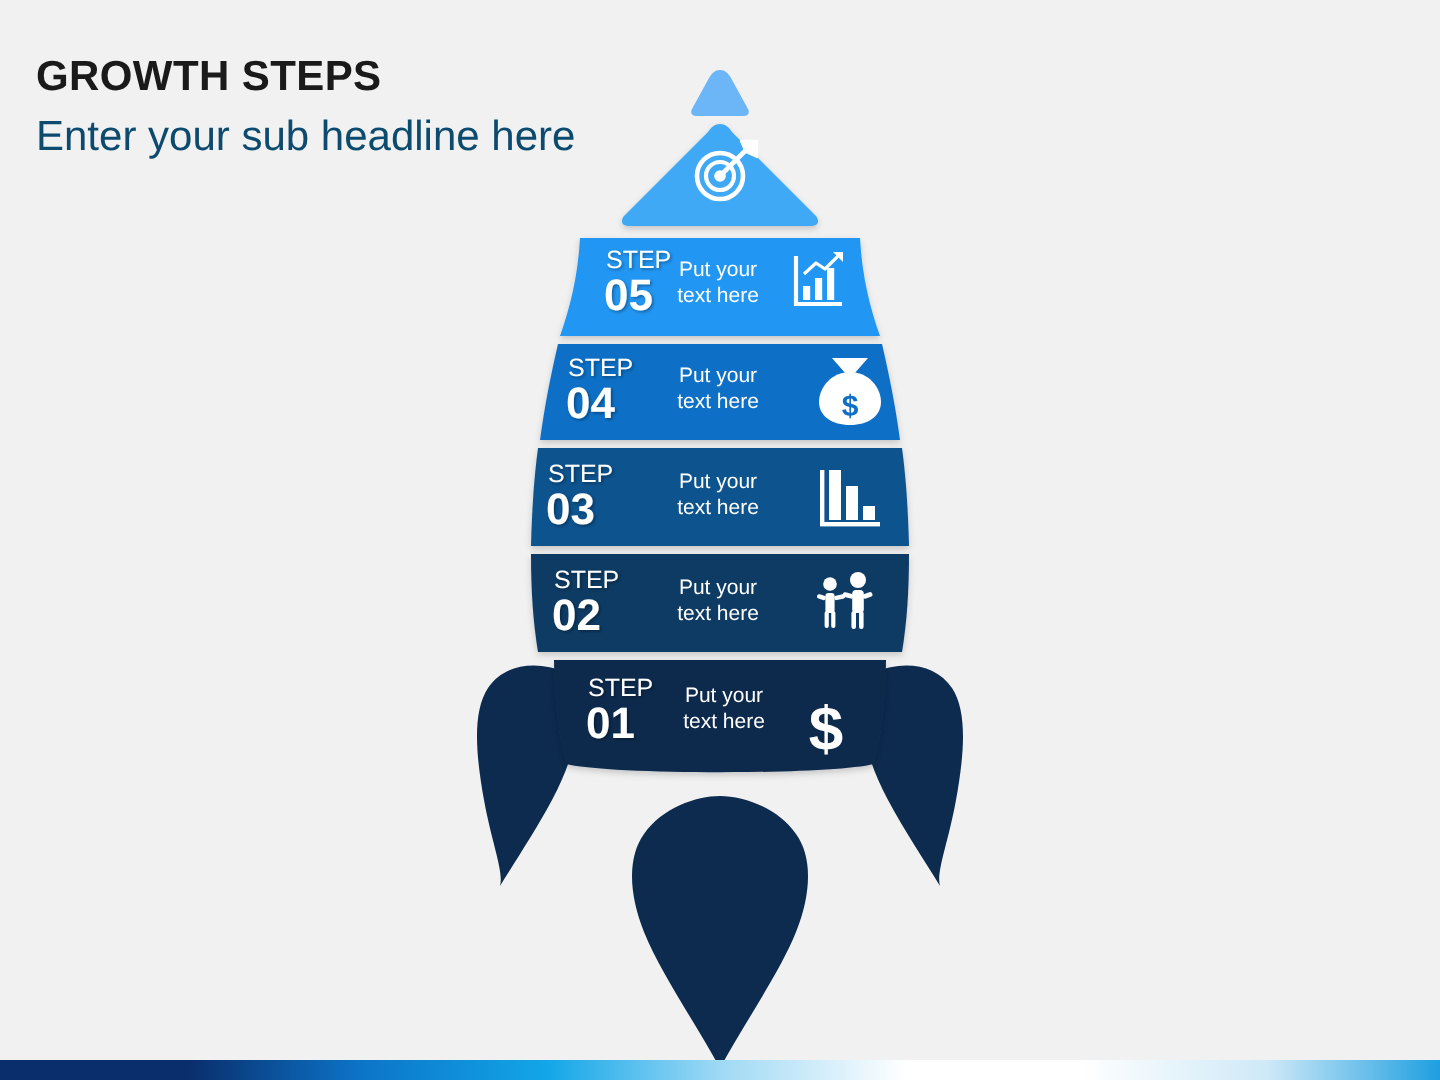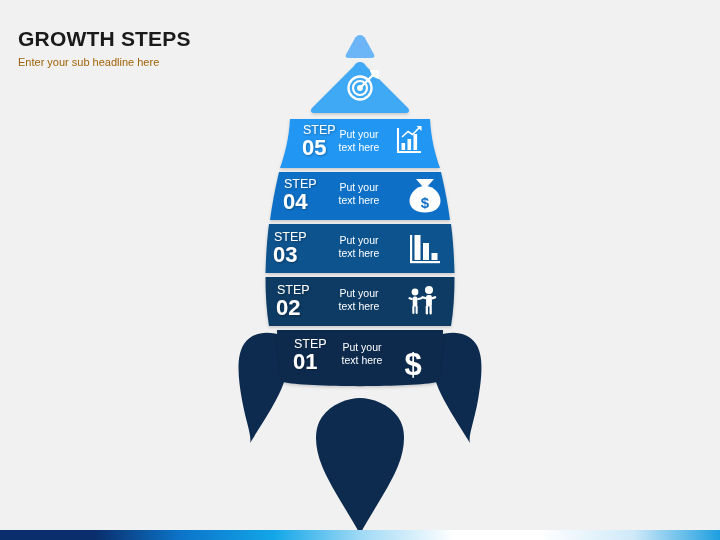--- a/index.html
+++ b/index.html
@@ -31,23 +31,23 @@
   }
   #page-title {
     font-size: 21px;
     font-weight: bold;
     color: #1a1a1a;
     letter-spacing: 0.2px;
     line-height: 1.15;
     margin: 0;
   }
   #page-subtitle {
-    font-size: 11px;
+    font-size: 21px;
     font-weight: normal;
-    color: #a16207;
+    color: #0c4a6e;
     margin: 5px 0 0 0;
     line-height: 1.2;
   }
   #rocket-svg {
     position: absolute;
     left: 0;
     top: 0;
   }
   .step-num-label {
     font-family: "Liberation Sans", sans-serif;

